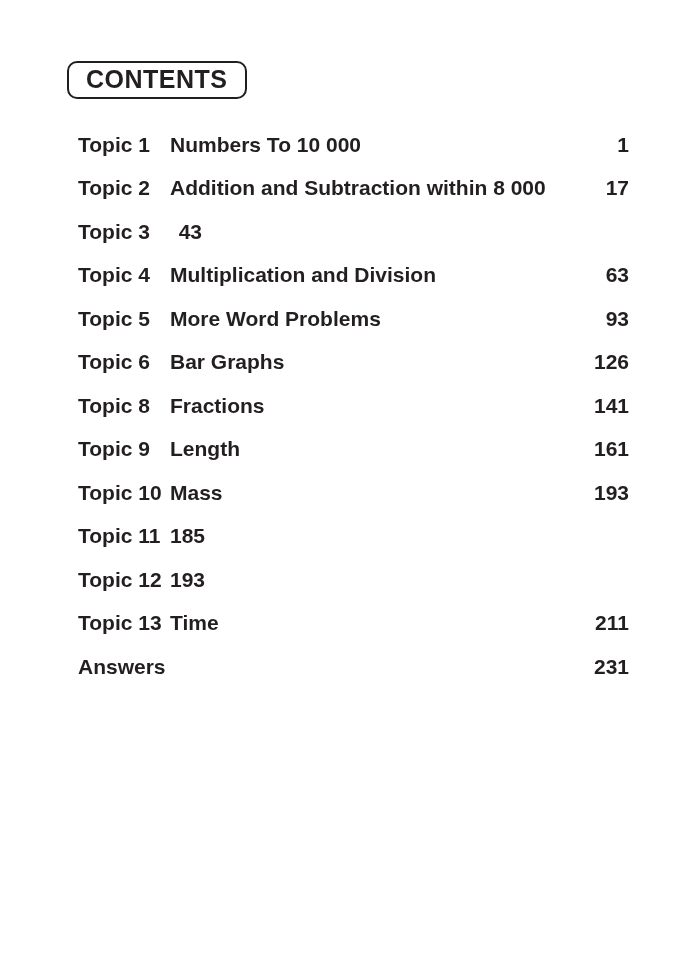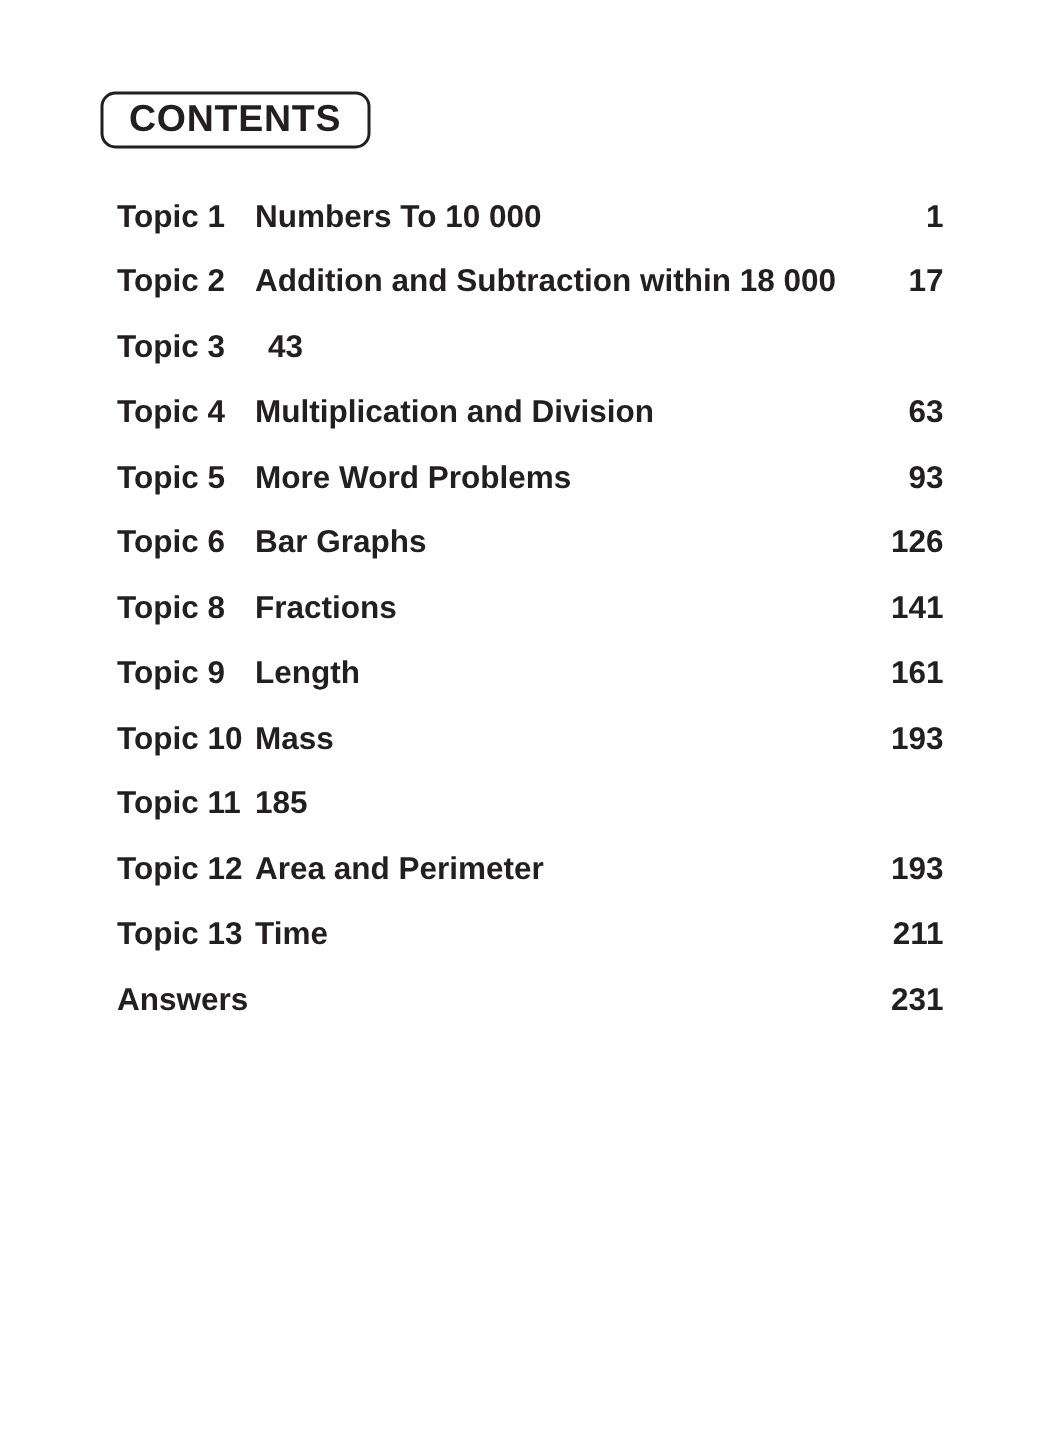--- a/index.html
+++ b/index.html
@@ -74,21 +74,21 @@
 
   <div class="toc" id="toc">
   <div class="row">
     <span class="label">Topic 1</span>
     <span class="title">Numbers To 10 000</span>
     <span class="pagenum">1</span>
   </div>
 
   <div class="row">
     <span class="label">Topic 2</span>
-    <span class="title">Addition and Subtraction within 18 000</span>
+    <span class="title">Addition and Subtraction within 8 000</span>
     <span class="pagenum">17</span>
   </div>
 
   <div class="row">
     <span class="label">Topic 3</span>
     <span class="pagenum">43</span>
   </div>
 
   <div class="row">
     <span class="label">Topic 4</span>
@@ -127,21 +127,20 @@
     <span class="pagenum">193</span>
   </div>
 
   <div class="row">
     <span class="label">Topic 11</span>
     <span class="pagenum">185</span>
   </div>
 
   <div class="row">
     <span class="label">Topic 12</span>
-    <span class="title">Area and Perimeter</span>
     <span class="pagenum">193</span>
   </div>
 
   <div class="row">
     <span class="label">Topic 13</span>
     <span class="title">Time</span>
     <span class="pagenum">211</span>
   </div>
 
   <div class="row">

